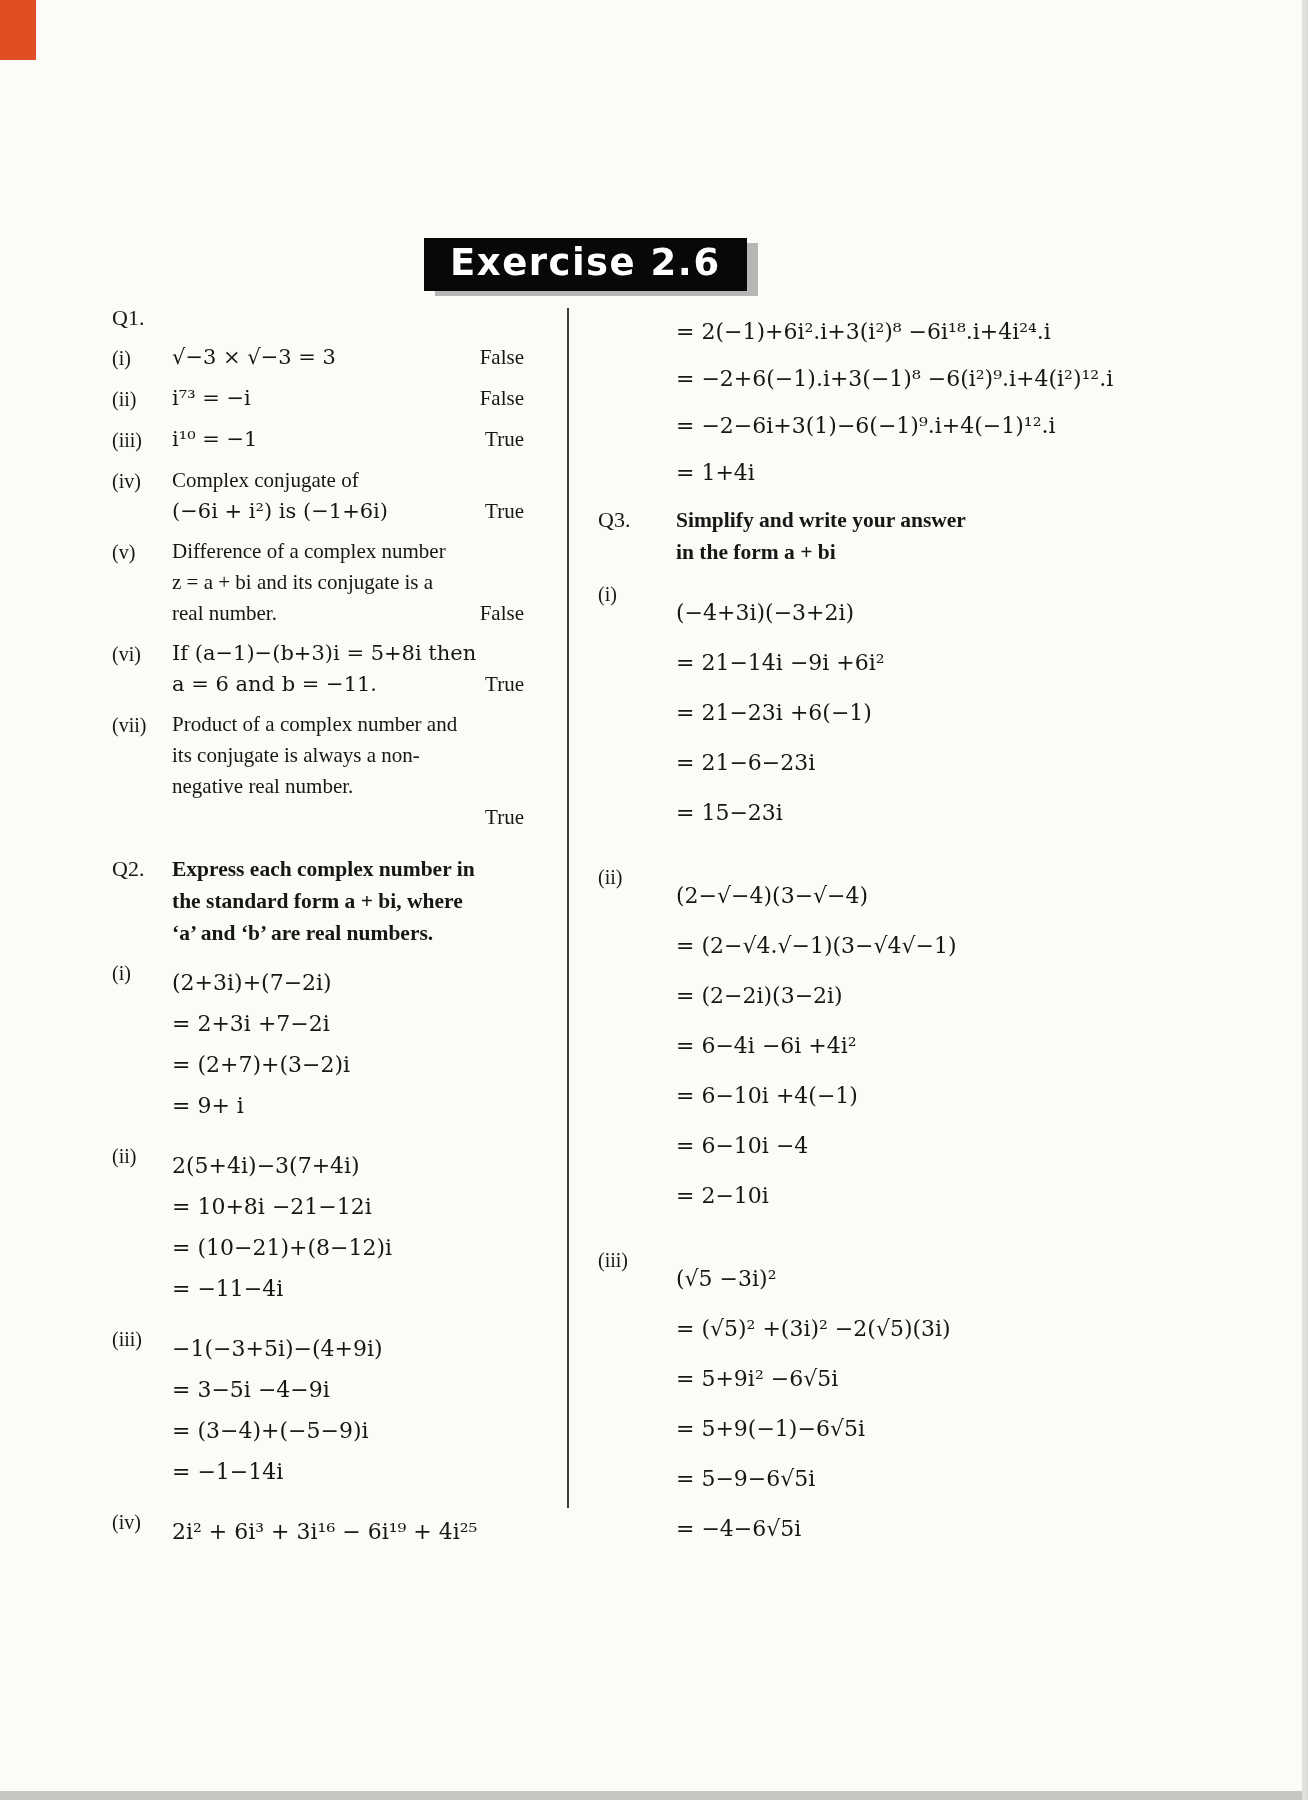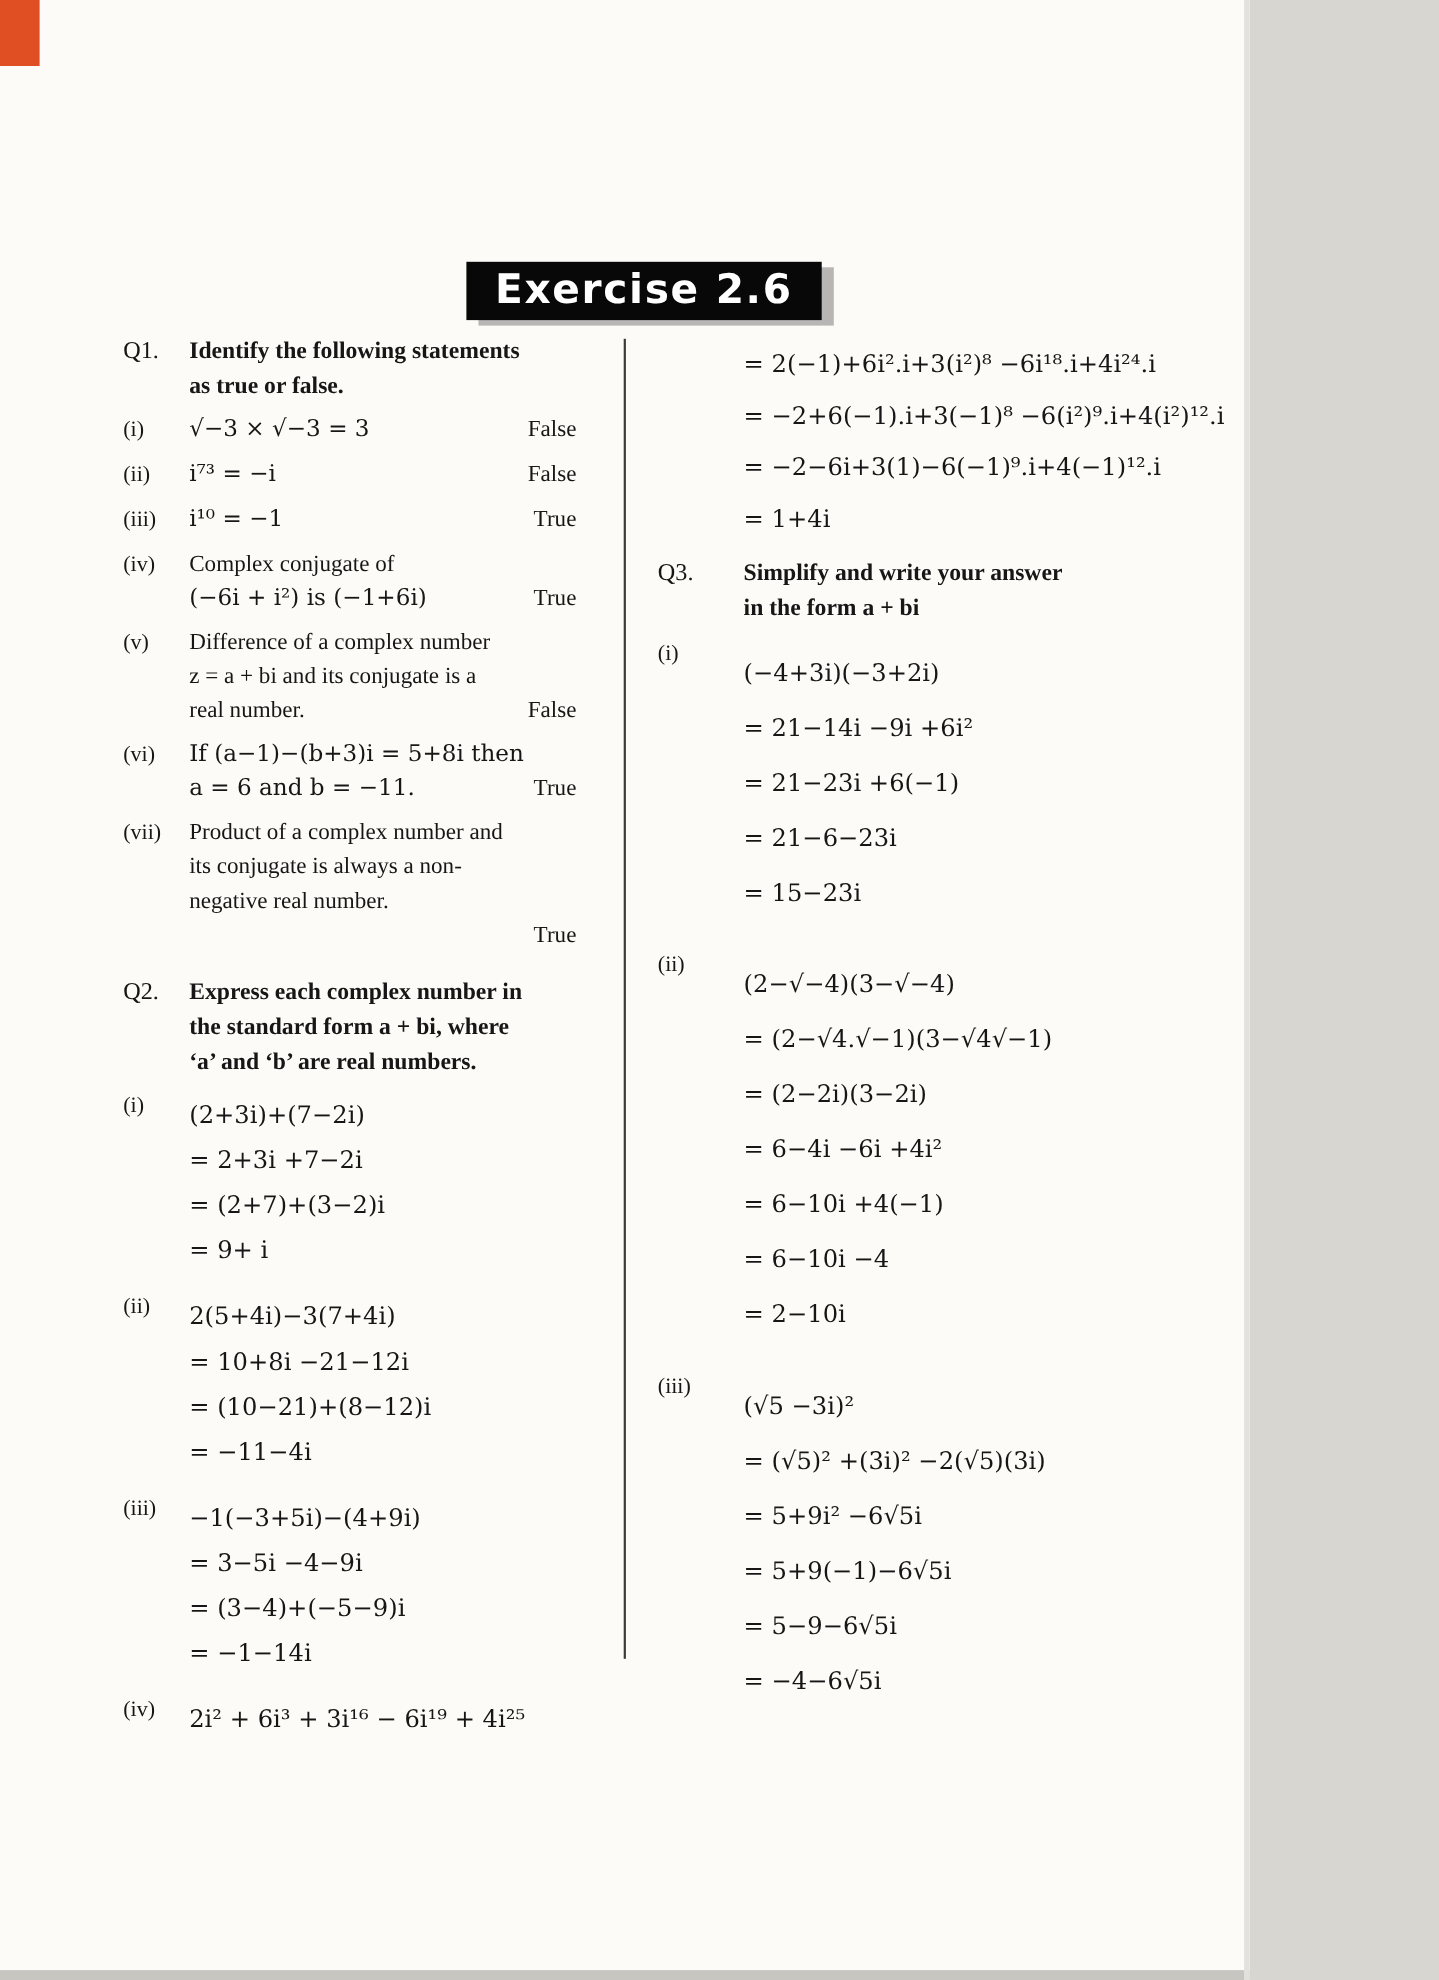--- a/index.html
+++ b/index.html
@@ -1,18 +1,18 @@
 <!DOCTYPE html>
 <html><head>
 <meta charset="utf-8">
 <style>
   * { margin:0; padding:0; box-sizing:border-box; }
   html,body { background:#d8d6d1; }
   .page {
-    position:relative; width:1136px; height:1800px;
+    position:relative; width:1307px; height:1800px;
     background:#fcfbf7; overflow:hidden;
     font-family:"Liberation Serif", serif; color:#161616;
   }
   .corner-accent { position:absolute; left:0; top:0; width:36px; height:60px; background:#e04f24; }
   .bottom-edge { position:absolute; left:0; bottom:0; width:100%; height:9px; background:#c8c6c1; }
   .right-edge { position:absolute; right:0; top:0; width:5px; height:100%; background:#e3e1dc; }
 
   .title-wrap { position:absolute; left:424px; top:238px; }
   .title {
     display:inline-block; background:#080808; color:#ffffff;
@@ -64,24 +64,20 @@
   <div class="title-wrap">
     <span class="title">Exercise 2.6</span>
   </div>
 
   <div class="divider"></div>
 
   <div class="lcol">
 
     <div class="row">
       <span class="qnum">Q1.</span>
-      <div>
-        <div class="qhead">Identify the following statements</div>
-        <div class="qhead">as true or false.</div>
-      </div>
     </div>
 
     <div class="row q-item">
       <span class="lbl">(i)</span>
       <div class="line">
         <span class="math">√−3 × √−3 = 3</span>
         <span class="ans">False</span>
       </div>
     </div>
 

